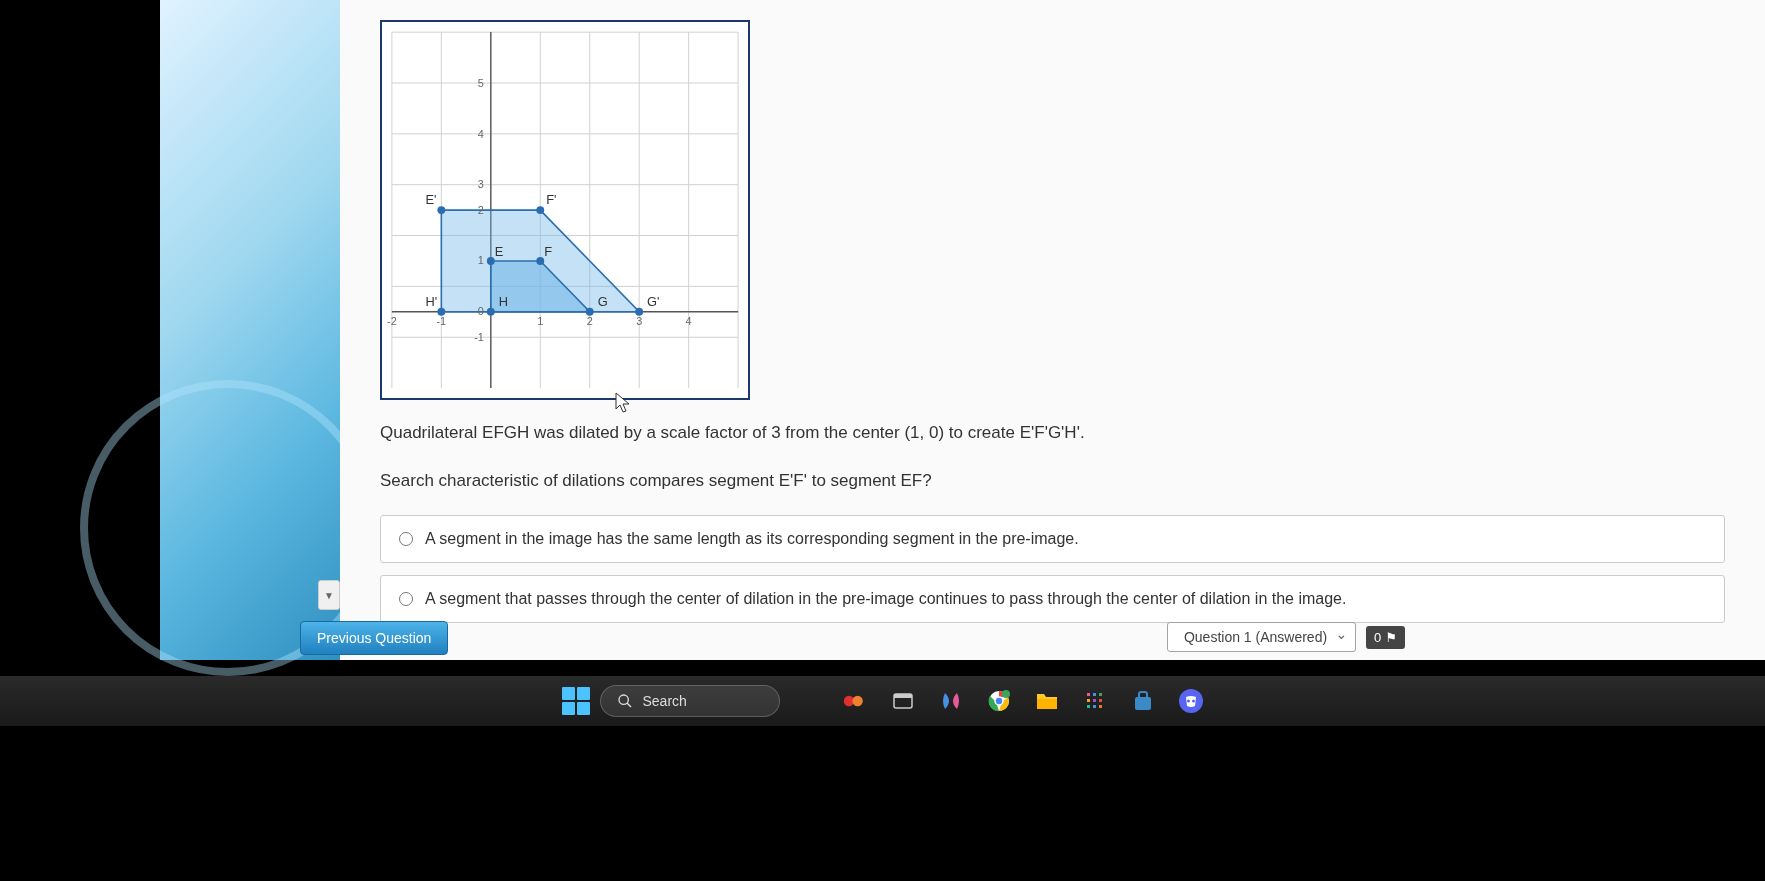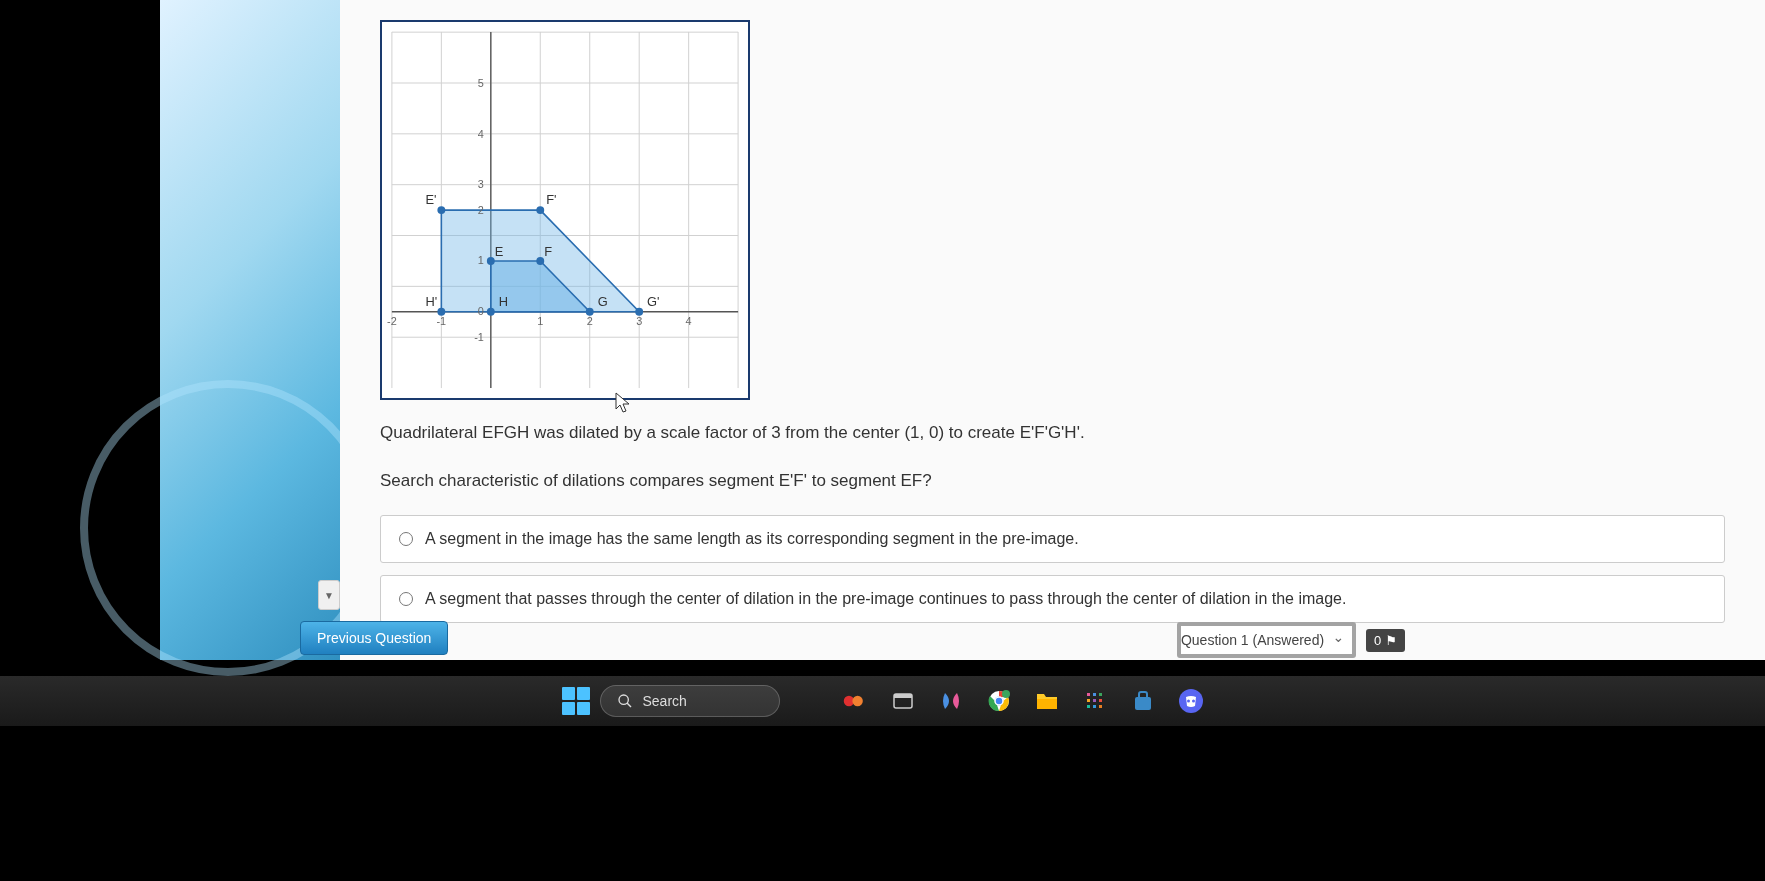--- a/index.html
+++ b/index.html
@@ -119,23 +119,23 @@
     .question-selector {
       position: absolute;
       right: 360px;
       top: 622px;
       display: flex;
       align-items: center;
       gap: 10px;
     }
     .q-dropdown {
       background: #fff;
-      border: 4px solid #a3a3a3;
+      border: 1px solid #a3a3a3;
       border-radius: 3px;
-      padding: 6px 28px 6px 0;
+      padding: 6px 28px 6px 16px;
       font-size: 14px;
       color: #444;
       position: relative;
     }
     .q-dropdown::after {
       content: '⌄';
       position: absolute;
       right: 8px;
       top: 3px;
       color: #666;

